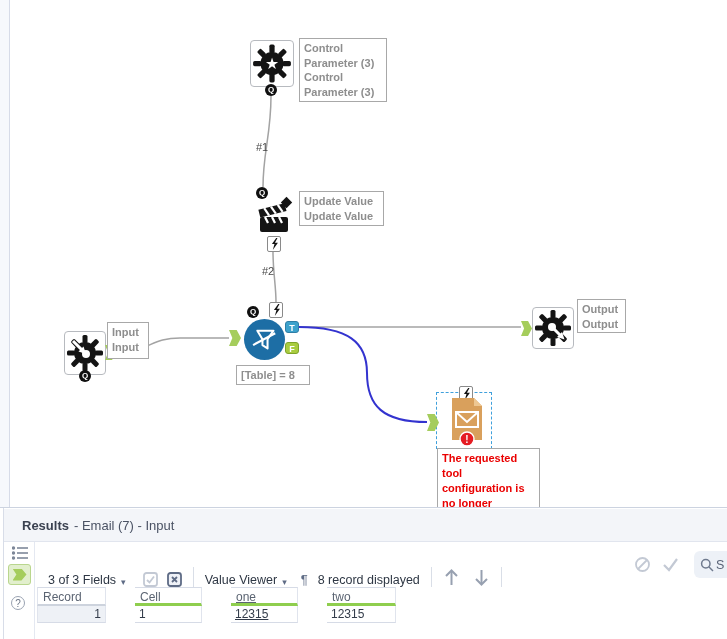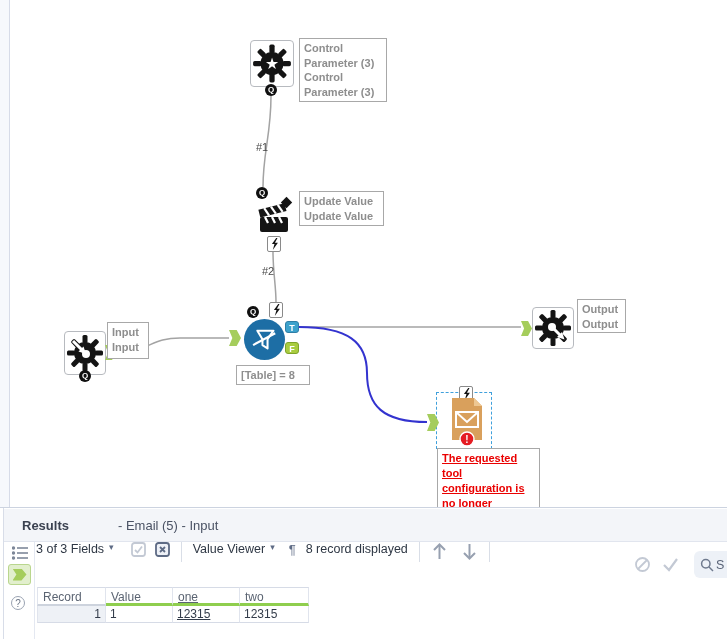--- a/index.html
+++ b/index.html
@@ -24,50 +24,50 @@
             clip-path:polygon(0% 0%, 64% 0%, 100% 50%, 64% 100%, 0% 100%, 28% 50%);
             filter:drop-shadow(0 0 0.5px #6d9a33); }
   .tfanchor { position:absolute; width:14px; height:12px; border-radius:3px; color:#fff; font-size:9px; font-weight:bold;
               text-align:center; line-height:12px; }
   #filter-true-anchor  { background:#3da2cc; border:1px solid #2f7ea6; }
   #filter-false-anchor { background:#a9cc3f; border:1px solid #7fa32c; }
   #filter-circle { position:absolute; width:41px; height:41px; border-radius:50%; background:#1d6ea5;
                    display:flex; align-items:center; justify-content:center; }
   #email-selection { position:absolute; border:1px dashed #3fa0dc; }
   #error-box { position:absolute; background:#fff; border:1px solid #a8a8a8; color:#ea0000;
-               font-size:11px; font-weight:bold; line-height:1.35; padding:2px 4px;text-decoration:underline; }
+               font-size:11px; font-weight:bold; line-height:1.35; padding:2px 4px; }
 
   
   #results-panel { position:absolute; left:0; top:507px; width:727px; height:132px; background:#fff;
                    border-top:1px solid #ccd3e0; }
   #panel-left-line { position:absolute; left:3px; top:0; width:1px; height:132px; background:#d8dde8; }
   #results-header { position:absolute; left:4px; top:1px; width:723px; height:33px; background:#f3f5f9;
-                    border-bottom:1px solid #e1e5ee; display:flex; align-items:center;gap:44px; }
+                    border-bottom:1px solid #e1e5ee; display:flex; align-items:center; }
   #results-title { font-size:13px; font-weight:bold; color:#3a4150; margin-left:18px; }
   #results-subtitle { font-size:13px; color:#4a5264; margin-left:5px; }
   #panel-gutter { position:absolute; left:4px; top:34px; width:31px; height:98px; border-right:1px solid #e4e8f1; }
   #green-anchor-btn { position:absolute; left:4px; top:22px; width:23px; height:21px; background:#e2efcd;
                       border:1px solid #b9d68e; border-radius:3px; display:flex; align-items:center; justify-content:center; }
   #help-icon { position:absolute; left:7px; top:54px; width:14px; height:14px; border:1px solid #9aa3b2; border-radius:50%;
                color:#6b7586; font-size:10px; text-align:center; line-height:13px; }
-  #results-toolbar { position:absolute; left:36px; top:34px; height:45px; display:flex; align-items:flex-start; font-size:12.5px; color:#2e3744; }
+  #results-toolbar { position:absolute; left:48px; top:34px; height:45px; display:flex; align-items:flex-end; font-size:12.5px; color:#2e3744; }
   .tb-sep { width:1px; height:20px; background:#d9dee7; margin:0 11px; }
   .caret { font-size:9px; color:#5e6b85; margin-left:5px; }
   .tb-text { white-space:nowrap; }
   .tb-iconbtn { display:flex; align-items:center; justify-content:center; }
   #pilcrow { color:#5e6b85; font-size:13px; margin:0 0 0 14px; }
   #record-count { margin-left:10px; }
   #toolbar-right { position:absolute; right:0; top:34px; height:45px; display:flex; align-items:center; }
   #search-box { width:33px; height:27px; background:#edf1f7; border-radius:6px 0 0 6px; margin-left:14px;
                 display:flex; align-items:center; overflow:hidden; }
   #search-text { font-size:12.5px; color:#5a6478; margin-left:2px; }
 
   
   #data-grid { position:absolute; left:37px; top:79px; }
-  .grid-row { display:flex; }
+  .grid-row { display:flex;gap:29px; }
   .hcell { height:19px; font-size:12px; color:#5b6472; padding:2px 0 0 5px; background:#fff;
            border-top:1px solid #d6dbe6; border-right:1px solid #e0e4ed; border-bottom:3px solid #8fce4e; }
   .hcell.first { border-left:1px solid #e0e4ed; border-bottom:2px solid #cdd3dd; }
   .dcell { height:17px; font-size:12px; color:#333c4a; line-height:16px; padding:0 4px; background:#fff;
            border-right:1px solid #e0e4ed; border-bottom:1px solid #d6dbe6; }
   .dcell.first { border-left:1px solid #e0e4ed; background:#eef1f6; text-align:right; }
   .w1{width:69px;} .w2{width:67px;} .w3{width:67px;text-decoration:underline;} .w4{width:69px;}
 </style>
 </head>
 <body>
@@ -211,21 +211,21 @@
       </svg>
     </div>
     <div id="error-box" style="left:437px; top:448px; width:103px; height:70px;">The requested tool configuration is no longer</div>
   </div>
 
   <div id="results-panel">
     <div id="panel-left-line"></div>
 
     <div id="results-header">
       <span id="results-title">Results</span>
-      <span id="results-subtitle">- Email (5) - Input</span>
+      <span id="results-subtitle">- Email (7) - Input</span>
     </div>
 
     <div id="panel-gutter">
       <svg style="position:absolute; left:8px; top:4px;" width="17" height="14" viewBox="0 0 17 14">
         <g stroke="#7d8798" stroke-width="1.6">
           <circle cx="1.5" cy="2" r="0.9" fill="#7d8798"></circle>
             <line x1="5" y1="2" x2="16" y2="2"></line>
           <circle cx="1.5" cy="7" r="0.9" fill="#7d8798"></circle>
             <line x1="5" y1="7" x2="16" y2="7"></line>
           <circle cx="1.5" cy="12" r="0.9" fill="#7d8798"></circle>
@@ -286,21 +286,21 @@
           <circle cx="5.8" cy="5.8" r="4.2" fill="none" stroke="#6f7a8e" stroke-width="1.5"></circle>
           <line x1="9" y1="9" x2="13" y2="13" stroke="#6f7a8e" stroke-width="1.5"></line>
         </svg>
         <span id="search-text">S</span>
       </div>
     </div>
 
     <div id="data-grid">
       <div class="grid-row">
         <div class="hcell first w1">Record</div>
-        <div class="hcell w2">Value</div>
+        <div class="hcell w2">Cell</div>
         <div class="hcell w3">one</div>
         <div class="hcell w4">two</div>
       </div>
       <div class="grid-row">
         <div class="dcell first w1">1</div>
         <div class="dcell w2">1</div>
         <div class="dcell w3">12315</div>
         <div class="dcell w4">12315</div>
       </div>
     </div>

